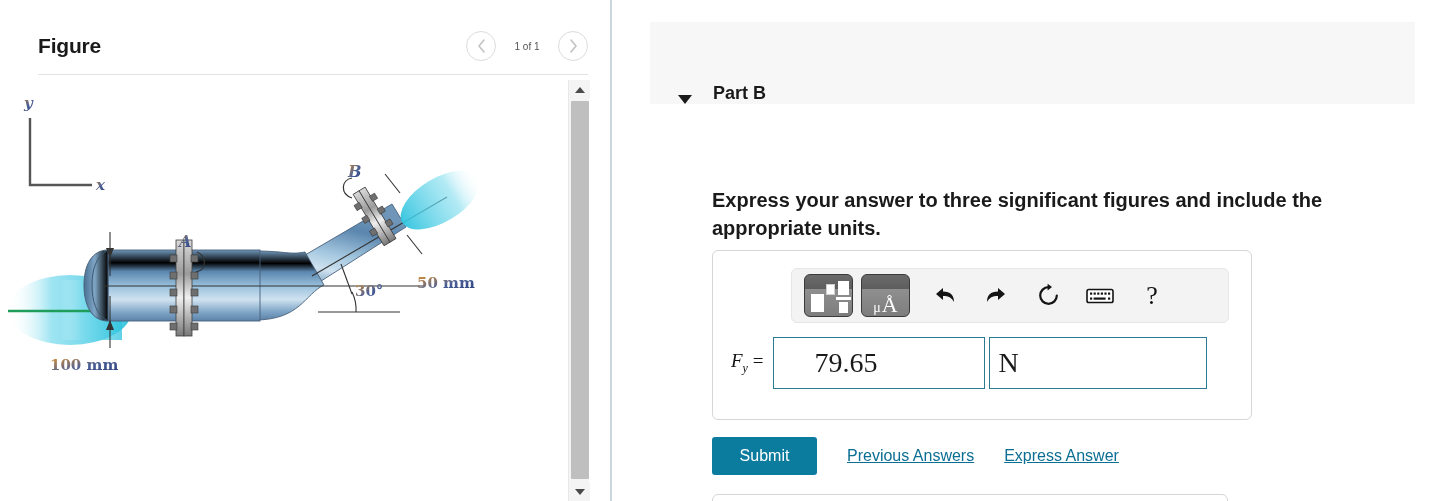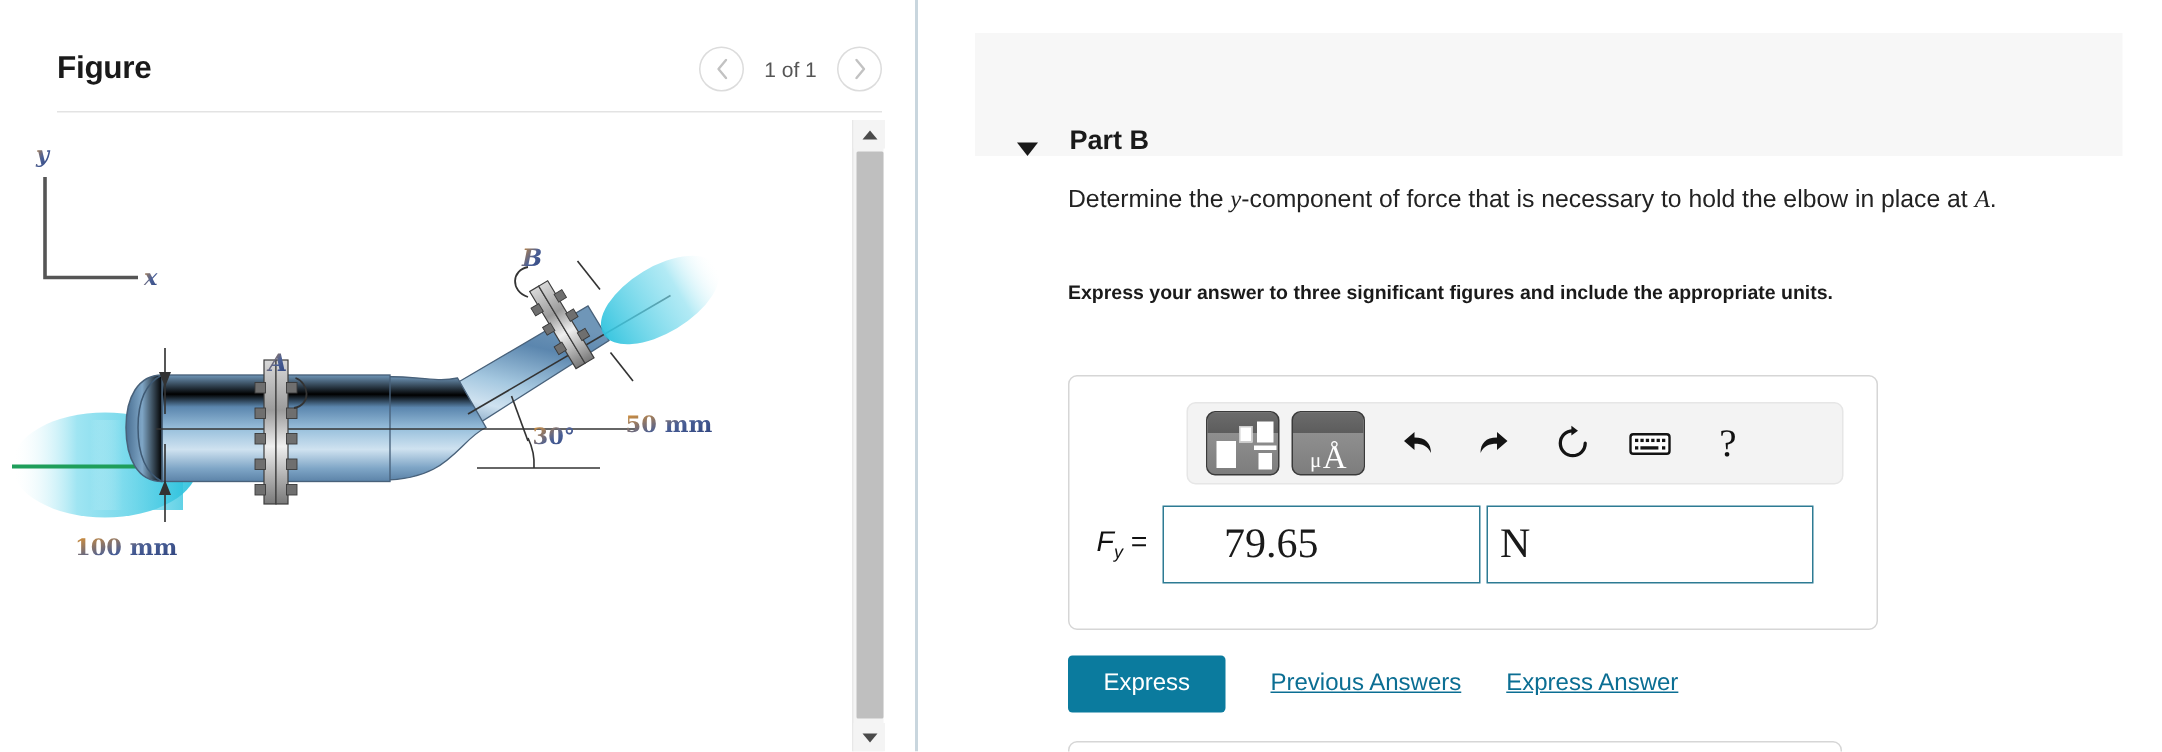--- a/index.html
+++ b/index.html
@@ -29,21 +29,21 @@
   }
   #figure-pager { display: flex; align-items: center; gap: 9px; }
   .pager-btn {
     width: 30px; height: 30px; border-radius: 50%;
     border: 1px solid #dcdcdc; background: #fff;
     display: flex; align-items: center; justify-content: center;
     color: #bdbdbd; font-size: 15px; line-height: 1;
     cursor: pointer;
   }
   .pager-btn svg { display: block; }
-  #pager-count { font-size: 14px; color: #555; min-width: 44px; text-align: center; }
+  #pager-count { font-size: 10px; color: #555; min-width: 44px; text-align: center; }
 
   #figure-divider {
     position: absolute; left: 38px; top: 74px; width: 550px;
     height: 1px; background: #e3e3e3;
   }
 
   #figure-scrollarea {
     position: absolute; left: 0; top: 80px;
     width: 610px; height: 421px;
     overflow: hidden;
@@ -102,21 +102,21 @@
     margin-left: 21px; font-size: 18px; font-weight: bold; color: #1a1a1a;
   }
 
   #prompt {
     position: absolute; left: 100px; top: 121px; width: 705px;
     font-size: 16.5px; color: #222; line-height: 1.42;
   }
   #prompt .mathvar { font-family: "Liberation Serif", serif; font-style: italic; }
   #instruction {
     position: absolute; left: 100px; top: 186px; width: 620px;
-    font-size: 13px; font-weight: bold; color: #1a1a1a; line-height: 1.42;
+    font-size: 20px; font-weight: bold; color: #1a1a1a; line-height: 1.42;
   }
 
   #answer-box {
     position: absolute; left: 100px; top: 250px;
     width: 540px; height: 170px;
     border: 1px solid #d6d6d6; border-radius: 6px; background: #fff;
   }
   #mathtoolbar {
     position: absolute; left: 78px; top: 17px;
     width: 438px; height: 55px;
@@ -148,21 +148,21 @@
     display: flex; align-items: center; justify-content: center;
     color: #111; cursor: pointer;
   }
   .tb-icon.help { font-size: 26px; font-weight: normal; font-family: "Liberation Serif", serif; }
 
   #answer-row {
     position: absolute; left: 18px; top: 86px;
     display: flex; align-items: center;
   }
   #answer-label {
-    font-family: Liberation Sans, sans-serif; font-size: 19px; color: #111;
+    font-family: Liberation Serif, serif; font-size: 19px; color: #111;
     margin-right: 10px; white-space: nowrap;
   }
   #answer-label sub { font-size: 12px; font-style: italic; }
   #answer-label .it { font-style: italic; }
   .ans-field {
     height: 52px; border: 1px solid #2d7b93; background: #fff;
     display: flex; align-items: center; padding-left: 8px;
     font-family: "Liberation Serif", serif; font-size: 28px; color: #1a1a1a;
   }
   #value-field { width: 212px; padding-left: 40px; }
@@ -374,23 +374,20 @@
 
   <div id="panel-divider"></div>
 
   <div id="problem-panel">
 
     <div id="part-header">
       <div id="part-caret"></div>
       <div id="part-label">Part B</div>
     </div>
 
-    <div id="prompt">
-      <span>Determine the </span><span class="mathvar">y</span><span>-component of force that is necessary to hold the elbow in place at </span><span class="mathvar">A</span><span>.</span>
-    </div>
 
     <div id="instruction">Express your answer to three significant figures and include the appropriate units.</div>
 
     <div id="answer-box">
 
       <div id="mathtoolbar">
         <div class="tb-tile first">
           <div class="ti-a"></div>
             <div class="ti-b"></div>
             <div class="ti-c"></div>
@@ -446,20 +443,20 @@
         <div id="value-field" class="ans-field">
           <span>79.65</span>
         </div>
         <div id="unit-field" class="ans-field">
           <span>N</span>
         </div>
       </div>
     </div>
 
     <div id="actions">
-      <div id="submit-button">Express</div>
+      <div id="submit-button">Submit</div>
       <div class="action-link">Previous Answers</div>
       <div class="action-link">Express Answer</div>
     </div>
 
     <div id="feedback-box"></div>
   </div>
 </div>
 
 </body></html>

